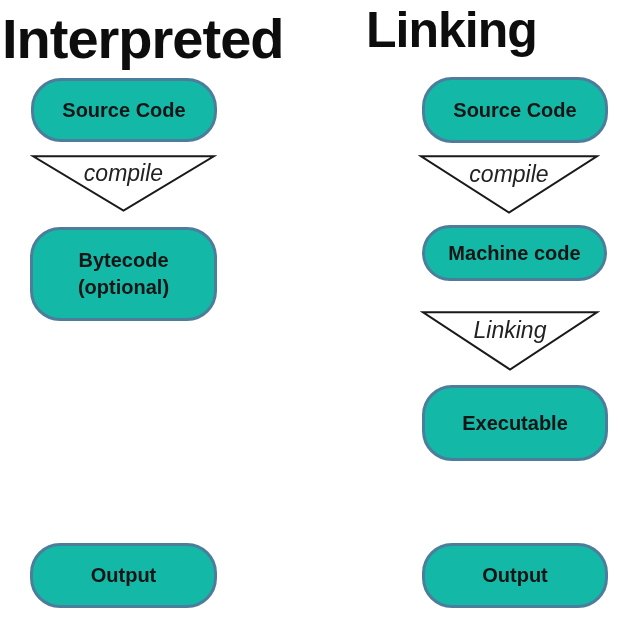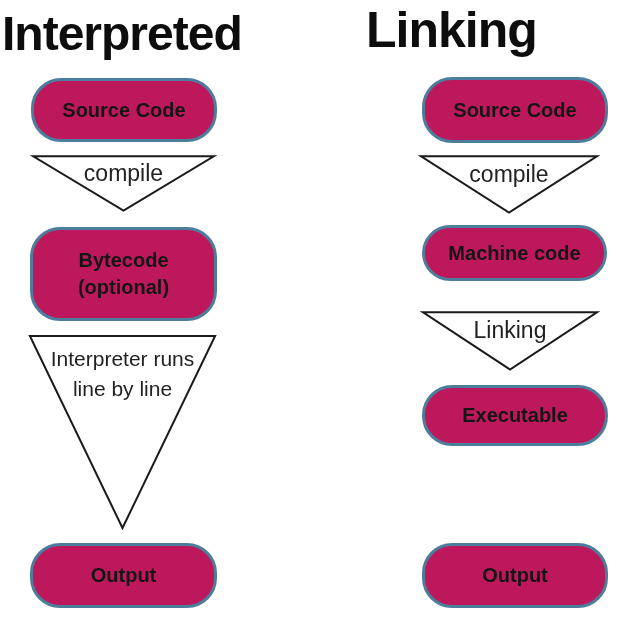--- a/index.html
+++ b/index.html
@@ -12,25 +12,25 @@
     overflow: hidden;
     font-family: "Liberation Sans", sans-serif;
   }
   .title {
     position: absolute;
     font-weight: 800;
     color: #0d0d0d;
     letter-spacing: -1px;
     white-space: nowrap;
   }
-  .title-left  { left: 2px;  top: 6px;  font-size: 48px; }
+  .title-left  { left: 2px;  top: 6px;  font-size: 56px; }
   .title-right { left: 366px; top: 1px; font-size: 50px; }
   .node-box {
     position: absolute;
-    background: #be185d;
+    background: #14b8a6;
     border: 3px solid #4d7d9c;
     border-radius: 30px;
     display: flex;
     flex-direction: column;
     align-items: center;
     justify-content: center;
     text-align: center;
   }
   .node-box span {
     font-weight: 700;
@@ -50,20 +50,21 @@
   }
   .arrow-label {
     position: absolute;
     left: 50%;
     transform: translateX(-50%);
     font-size: 23px;
     font-weight: 400;
     color: #222222;
     white-space: nowrap;
     text-align: left;
+    font-style: italic;
   }
   .arrow-label-stack {
     position: absolute;
     left: 50%;
     transform: translateX(-50%);
     text-align: center;
     white-space: nowrap;
   }
   .arrow-label-stack span {
     display: block;
@@ -90,29 +91,20 @@
       <polygon points="1.5,2 98.5,2 50,97.5" fill="#ffffff" stroke="#1a1a1a" stroke-width="2" vector-effect="non-scaling-stroke" stroke-linejoin="miter"></polygon>
     </svg>
     <span class="arrow-label" style="top:5px;">compile</span>
   </div>
 
   <div class="node-box" style="left:30px; top:227px; width:187px; height:94px;">
     <span>Bytecode</span>
     <span>(optional)</span>
   </div>
 
-  <div class="arrow" style="left:28px; top:333px; width:189px; height:197px;">
-    <svg viewBox="0 0 100 100" preserveAspectRatio="none">
-      <polygon points="1,1.5 99,1.5 50,99" fill="#ffffff" stroke="#1a1a1a" stroke-width="2" vector-effect="non-scaling-stroke" stroke-linejoin="miter"></polygon>
-    </svg>
-    <div class="arrow-label-stack" style="top:11px;">
-      <span>Interpreter runs</span>
-      <span>line by line</span>
-    </div>
-  </div>
 
   <div class="node-box" style="left:30px; top:543px; width:187px; height:65px;">
     <span>Output</span>
   </div>
 
   <div class="node-box" style="left:422px; top:77px; width:186px; height:66px;">
     <span>Source Code</span>
   </div>
 
   <div class="arrow" style="left:418px; top:155px; width:182px; height:59px;">
@@ -126,21 +118,21 @@
     <span>Machine code</span>
   </div>
 
   <div class="arrow" style="left:420px; top:311px; width:180px; height:60px;">
     <svg viewBox="0 0 100 100" preserveAspectRatio="none">
       <polygon points="1.5,2 98.5,2 50,97.5" fill="#ffffff" stroke="#1a1a1a" stroke-width="2" vector-effect="non-scaling-stroke" stroke-linejoin="miter"></polygon>
     </svg>
     <span class="arrow-label" style="top:6px;">Linking</span>
   </div>
 
-  <div class="node-box" style="left:422px; top:385px; width:186px; height:61px;">
+  <div class="node-box" style="left:422px; top:385px; width:186px; height:76px;">
     <span>Executable</span>
   </div>
 
 
   <div class="node-box" style="left:422px; top:543px; width:186px; height:65px;">
     <span>Output</span>
   </div>
 
 </div>
 

